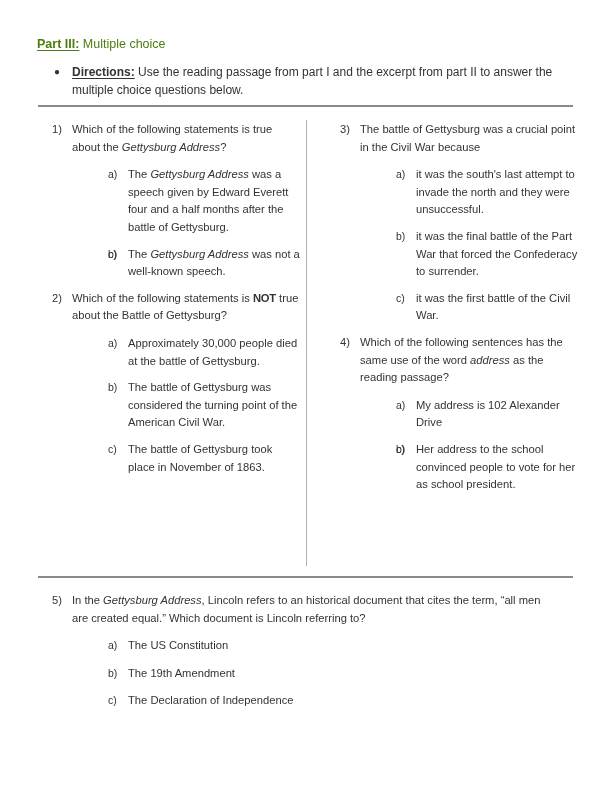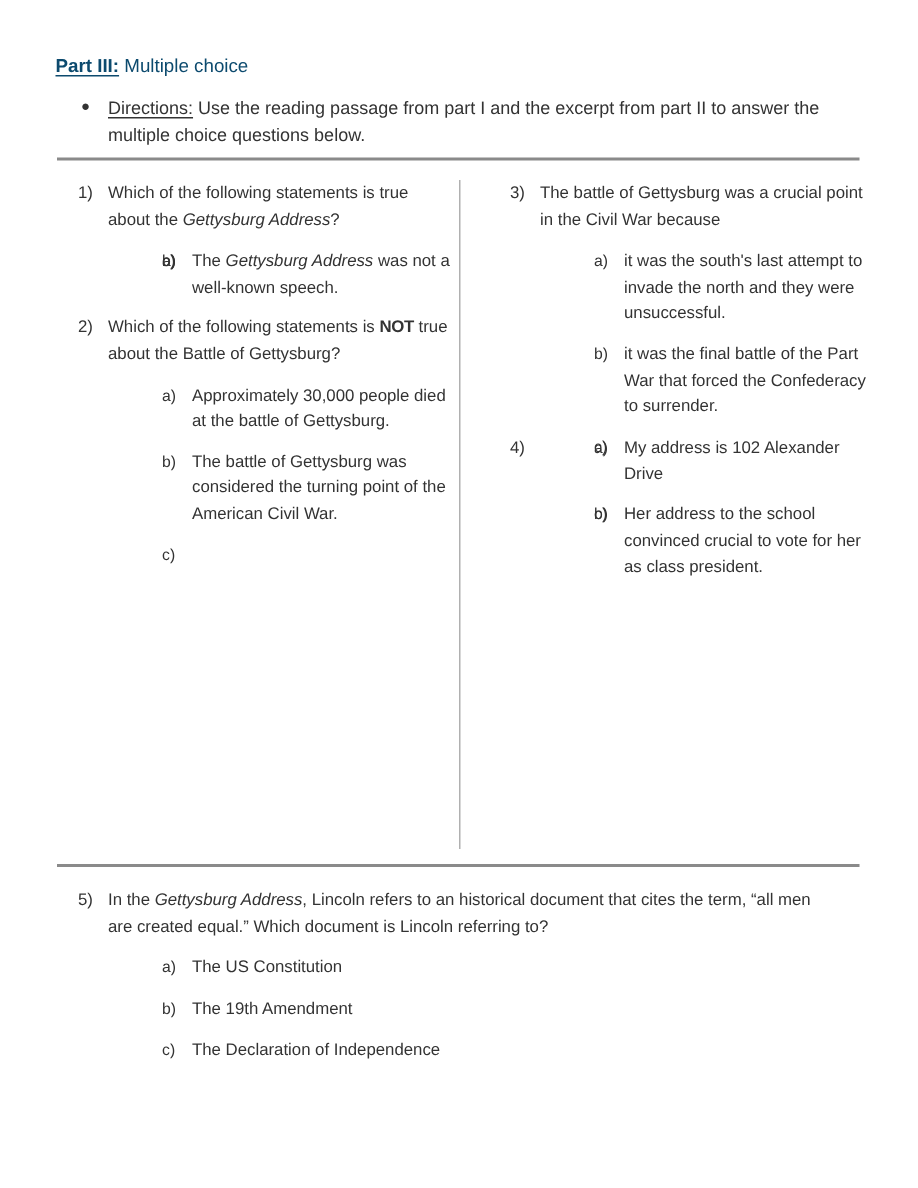--- a/index.html
+++ b/index.html
@@ -14,21 +14,21 @@
       overflow: hidden;
       font-family: "Liberation Sans", sans-serif;
       color: #2b2b2b;
     }
     .page-title {
       position: absolute;
       left: 37px;
       top: 36px;
       font-size: 12.5px;
       line-height: 16px;
-      color: #0c4a6e;
+      color: #4d7c0f;
     }
     .page-title .label {
       font-weight: bold;
       text-decoration: underline;
       text-underline-offset: 2px;
     }
     .directions {
       position: absolute;
       left: 54px;
       top: 63px;
@@ -40,21 +40,21 @@
     .directions .bullet {
       position: absolute;
       left: 0;
       top: 0;
       font-size: 10px;
     }
     .directions .text {
       margin-left: 18px;
     }
     .directions .label {
-      font-weight: normal;
+      font-weight: bold;
       text-decoration: underline;
       text-underline-offset: 2px;
     }
     .hrule {
       position: absolute;
       left: 38px;
       width: 535px;
       height: 2px;
       background: #8a8a8a;
     }
@@ -125,20 +125,21 @@
 <div class="hrule" style="top:576px;"></div>
 
 <div class="col col-left">
 
   <div class="question">
     <span class="qnum">1)</span>
     <div><span>Which of the following statements is true about the </span><em>Gettysburg Address</em><span>?</span></div>
     <div class="options">
       <div class="option">
         <span class="onum">a)</span>
+        <div><span>The </span><em>Gettysburg Address</em><span> was a speech given by Edward Everett four and a half months after the battle of Gettysburg.</span></div>
       </div>
       <div class="option">
         <span class="onum">b)</span>
       </div>
       <div class="option">
         <span class="onum">c)</span>
         <div><span>The </span><em>Gettysburg Address</em><span> was not a well-known speech.</span></div>
       </div>
     </div>
   </div>
@@ -150,20 +151,21 @@
       <div class="option">
         <span class="onum">a)</span>
         <div>Approximately 30,000 people died at the battle of Gettysburg.</div>
       </div>
       <div class="option">
         <span class="onum">b)</span>
         <div>The battle of Gettysburg was considered the turning point of the American Civil War.</div>
       </div>
       <div class="option">
         <span class="onum">c)</span>
+        <div>The battle of Gettysburg took place in November of 1863.</div>
       </div>
     </div>
   </div>
 
 </div>
 
 <div class="col col-right">
 
   <div class="question">
     <span class="qnum">3)</span>
@@ -172,37 +174,39 @@
       <div class="option">
         <span class="onum">a)</span>
         <div>it was the south's last attempt to invade the north and they were unsuccessful.</div>
       </div>
       <div class="option">
         <span class="onum">b)</span>
         <div>it was the final battle of the Part War that forced the Confederacy to surrender.</div>
       </div>
       <div class="option">
         <span class="onum">c)</span>
+        <div>it was the first battle of the Civil War.</div>
       </div>
     </div>
   </div>
 
   <div class="question">
     <span class="qnum">4)</span>
+    <div><span>Which of the following sentences has the same use of the word </span><em>address</em><span> as the reading passage?</span></div>
     <div class="options">
       <div class="option">
         <span class="onum">a)</span>
         <div>My address is 102 Alexander Drive</div>
       </div>
       <div class="option">
         <span class="onum">b)</span>
       </div>
       <div class="option">
         <span class="onum">c)</span>
-        <div>Her address to the school convinced crucial to vote for her as class president.</div>
+        <div>Her address to the school convinced people to vote for her as school president.</div>
       </div>
     </div>
   </div>
 
 </div>
 
 <div class="col col-bottom">
   <div class="question">
     <span class="qnum">5)</span>
     <div><span>In the </span><em>Gettysburg Address</em><span>, Lincoln refers to an historical document that cites the term, “all men are created equal.” Which document is Lincoln referring to?</span></div>

